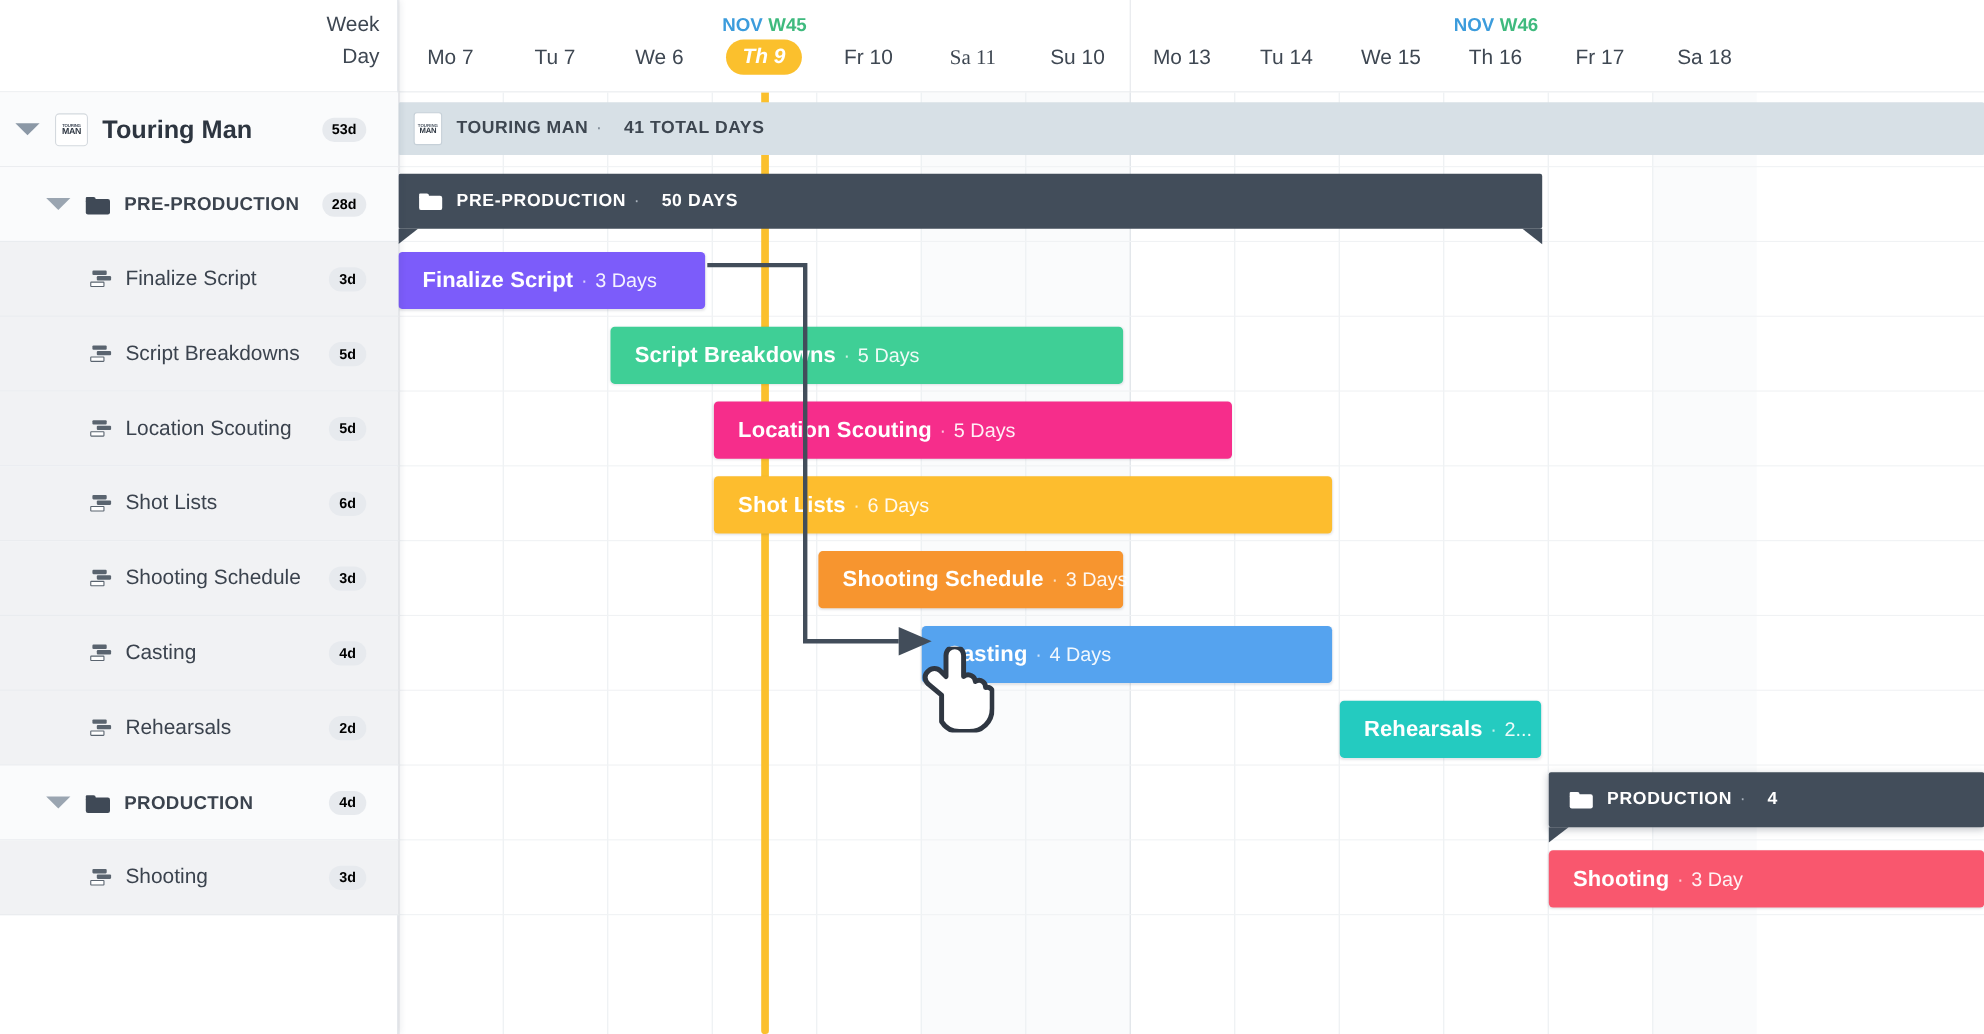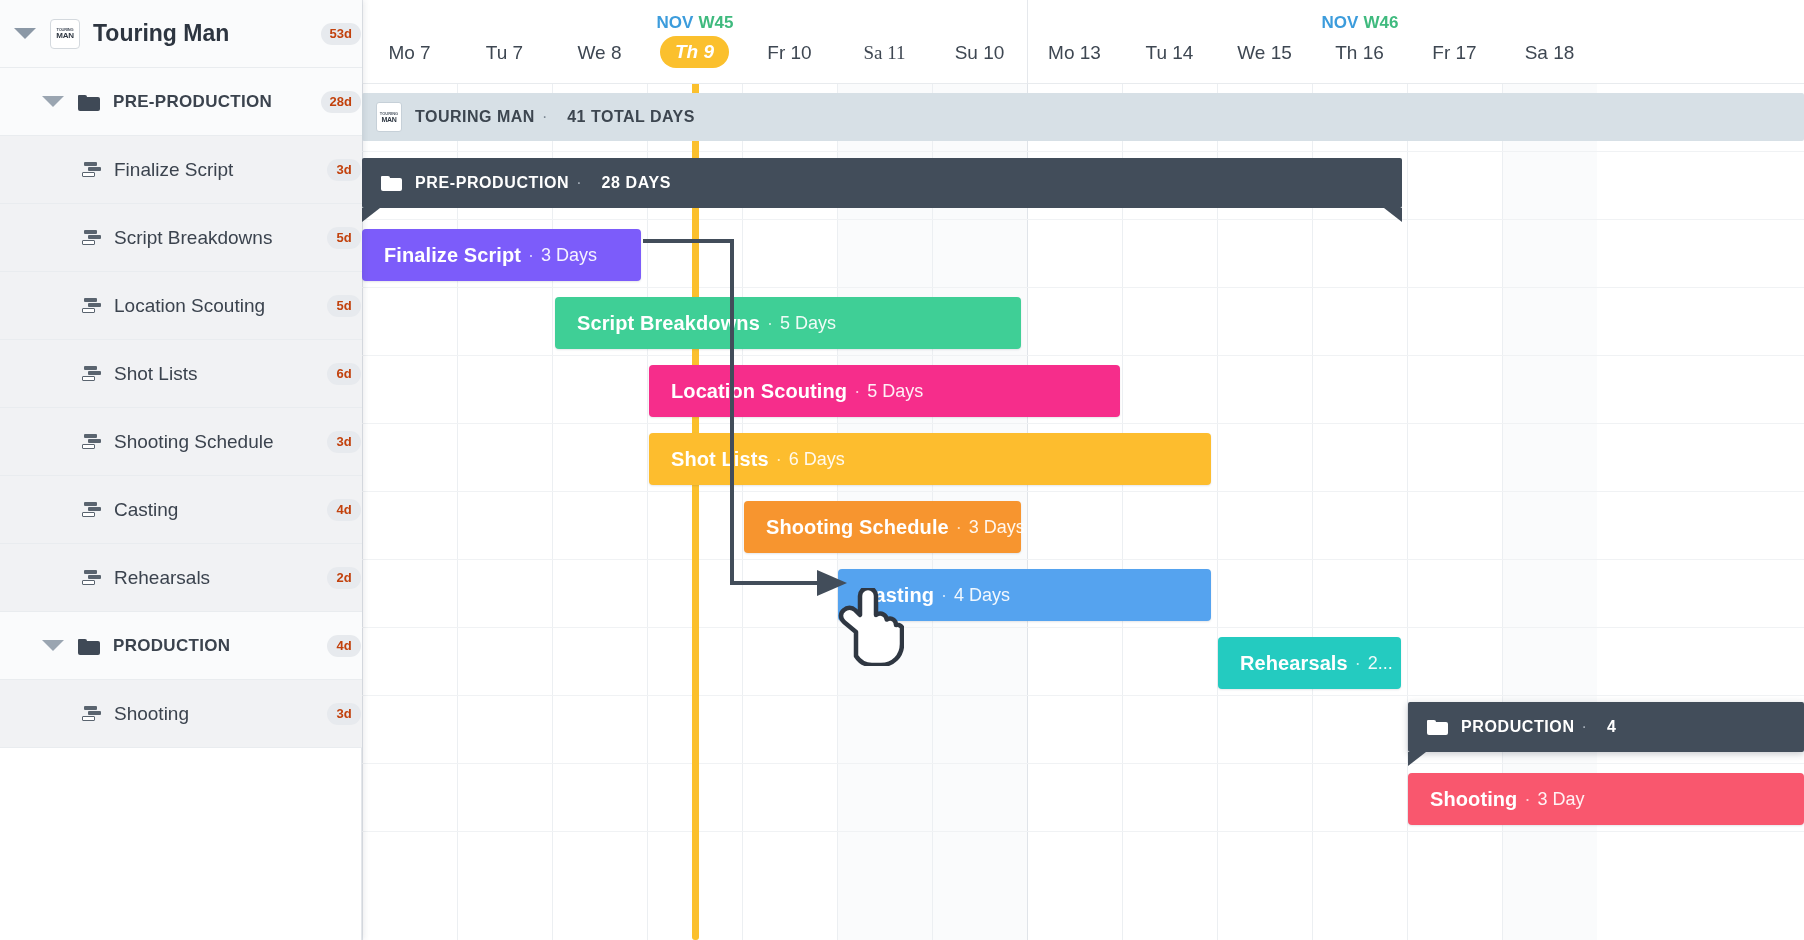--- a/index.html
+++ b/index.html
@@ -73,23 +73,23 @@
   }
   .task-ic i:nth-child(1){ left:2px; top:0px;  width:13px; height:4px; }
   .task-ic i:nth-child(2){ left:6px; top:5px;  width:13px; height:4px; }
   .task-ic i:nth-child(3){ left:0px; top:10px; width:13px; height:4px; background:#fff; border:1.5px solid #5a646f; height:5px;}
 
   .srow .nm { font-size: 19px; color:#3b434e; white-space:nowrap; }
   .srow .nm.proj { font-size: 23px; font-weight: 700; color:#2d3540; }
   .srow .nm.grp  { font-size: 17px; font-weight: 700; color:#3b434e; letter-spacing:.3px; }
 
   .dbadge {
-    position:absolute; right: 1px; top:50%; transform:translateY(-50%);
+    position:absolute; right: 29px; top:50%; transform:translateY(-50%);
     min-width: 34px; height: 22px; padding: 0 9px;
-    border-radius: 11px; background:#e7eaee; color:#c2410c;
+    border-radius: 11px; background:#e7eaee; color:#000000;
     font-size: 13px; font-weight:700; line-height:22px; text-align:center;
   }
 
   
   #timeline {
     position:absolute; left:362px; top:0; width:1442px; height:940px;
     background:#ffffff; overflow:hidden;
   }
   #th { position:absolute; left:0; top:0; width:1442px; height:84px;
         background:#fff; border-bottom:1px solid #e8ebee; z-index:12; }
@@ -215,21 +215,21 @@
           <div class="wkcell" style="left: 0px; width: 665px;">
             <div class="wklabel"><span class="mo">NOV</span><span class="wn">W45</span></div>
           </div>
           <div class="wkcell" style="left: 665px; width: 665px;">
             <div class="wklabel"><span class="mo">NOV</span><span class="wn">W46</span></div>
           </div>
         </div>
       <div id="daysrow">
           <div class="dcell" style="left: 0px; width: 95px;"><span class="dlab">Mo 7</span></div>
           <div class="dcell" style="left: 95px; width: 95px;"><span class="dlab">Tu 7</span></div>
-          <div class="dcell" style="left: 190px; width: 95px;"><span class="dlab">We 8</span></div>
+          <div class="dcell" style="left: 190px; width: 95px;"><span class="dlab">We 6</span></div>
           <div class="dcell today" style="left: 285px; width: 95px; font-style: italic;"><span class="dlab">Th 9</span></div>
           <div class="dcell" style="left: 380px; width: 95px;"><span class="dlab">Fr 10</span></div>
           <div class="dcell" style="left: 475px; width: 95px; font-family: Liberation Serif, serif;"><span class="dlab">Sa 11</span></div>
           <div class="dcell" style="left: 570px; width: 95px;"><span class="dlab">Su 10</span></div>
           <div class="dcell" style="left: 665px; width: 95px;"><span class="dlab">Mo 13</span></div>
           <div class="dcell" style="left: 760px; width: 95px;"><span class="dlab">Tu 14</span></div>
           <div class="dcell" style="left: 855px; width: 95px;"><span class="dlab">We 15</span></div>
           <div class="dcell" style="left: 950px; width: 95px;"><span class="dlab">Th 16</span></div>
           <div class="dcell" style="left: 1045px; width: 95px;"><span class="dlab">Fr 17</span></div>
           <div class="dcell" style="left: 1140px; width: 95px;"><span class="dlab">Sa 18</span></div>
@@ -245,21 +245,21 @@
             <span class="b">MAN</span>
           </span>
           <span class="ptxt">TOURING MAN</span>
           <span class="psep">·</span>
           <span class="ptxt">41 TOTAL DAYS</span>
         </div>
         <div class="grpbar" style="left: 0px; width: 1040px; top: 158px; height: 50px; background: rgb(66, 77, 90);">
           <span class="gfold"></span>
           <span class="gtxt">PRE-PRODUCTION</span>
           <span class="gsep">·</span>
-          <span class="gtxt">28 DAYS</span>
+          <span class="gtxt">50 DAYS</span>
         </div>
         <div class="notch-l" style="left: 0px; top: 208px; border-top: 14px solid rgb(66, 77, 90); border-right: 18px solid transparent;"></div>
         <div class="notch-r" style="left: 1022px; top: 208px; border-top: 14px solid rgb(66, 77, 90); border-left: 18px solid transparent;"></div>
         <div class="bar" style="left: 0px; width: 279px; top: 229px; height: 52px; background: rgb(124, 92, 250);">
           <span class="blabel">Finalize Script</span>
           <span class="bdot">·</span>
           <span class="bdur">3 Days</span>
         </div>
         <div class="bar" style="left: 193px; width: 466px; top: 297px; height: 52px; background: rgb(63, 207, 150);">
           <span class="blabel">Script Breakdowns</span>
@@ -318,20 +318,24 @@
                C44 25.5 47 25 49.5 26.5 C51.5 27.6 52.5 29.5 52.7 31.5
                C54.8 30.2 57.6 30.2 59.6 31.7 C61.3 33 62 35 62 37
                C64.2 36.5 66.6 37.4 68 39.4 L68 56 C68 68 59 77 47 77 L38 77
                C31 77 25.5 73.5 22 68 Z" fill="#ffffff" stroke="#2f3742" stroke-width="4.5" stroke-linejoin="round"></path>
     </svg>
 
   <div style="position: absolute; left: 1046px; top: 752px; width: 0px; height: 0px; border-top: 14px solid rgb(66, 77, 90); border-right: 18px solid transparent; z-index: 30;"></div>
     </div>
 
   <div id="sidebar">
+    <div id="sidebar-head">
+      <div class="scale-week">Week</div>
+      <div class="scale-day">Day</div>
+    </div>
     <div id="srows">
         <div class="srow lvl0" style="padding-left: 14px;">
           <span class="caret dark"></span>
           <span style="width: 14px; flex: 0 0 auto;"></span>
           <span class="proj-badge">
             <span class="pb1">TOURING</span>
             <span class="pb2">MAN</span>
           </span>
           <span style="width: 13px; flex: 0 0 auto;"></span>
           <span class="nm proj">Touring Man</span>

